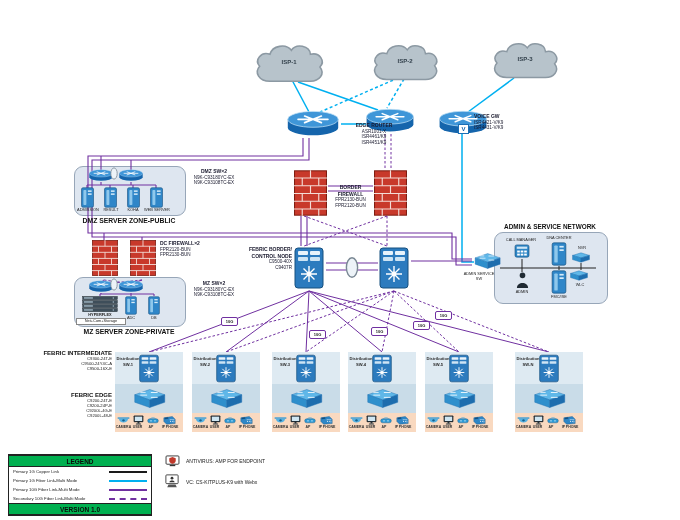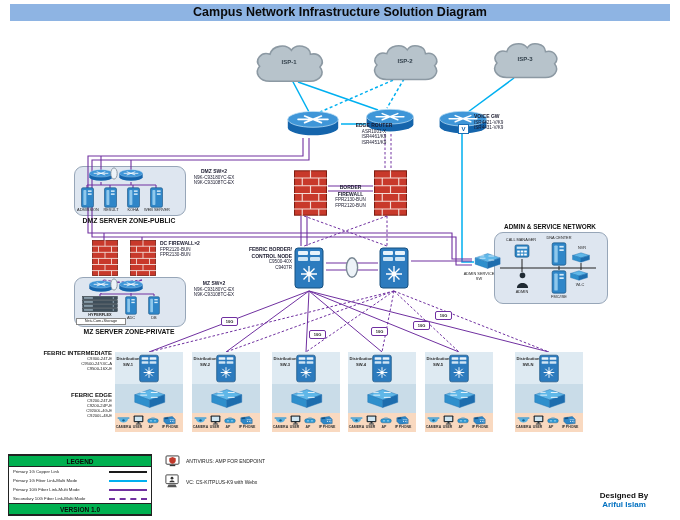--- a/index.html
+++ b/index.html
@@ -171,21 +171,20 @@
         <circle cx="8" cy="4.8" r="1.6" fill="#333"></circle>
         <path d="M5 9.5 c0-2.8 6-2.8 6 0 Z" fill="#333"></path>
         <path d="M4 12 h8 l1.5 3 H2.5 Z" fill="#555"></path>
       </symbol>
       <symbol id="sym-oval" viewBox="0 0 10 16">
         <ellipse cx="5" cy="8" rx="4" ry="7" fill="#EDF3F8" stroke="#7A8894"></ellipse>
       </symbol>
     </defs>
   </svg>
 
-  <div id="titlebar" class="abs">Campus Network Infrastructure Solution Diagram</div>
 
   <div class="abs zonebox" style="left:74px;top:166px;width:110px;height:48px;"></div>
   <div class="abs zonebox" style="left:74px;top:277px;width:110px;height:48px;"></div>
   <div class="abs zonebox" style="left:494px;top:232px;width:112px;height:70px;"></div>
 
   <svg class="abs" style="left:0;top:0;width:680px;height:520px;" viewBox="0 0 680 520">
     <g stroke="#00B0F0" stroke-width="1.5" fill="none">
       <path d="M292 80 L309 112"></path>
       <path d="M298 82 L378 110"></path>
       <path d="M398 78 L320 112" stroke-dasharray="3 2.5"></path>
@@ -651,18 +650,14 @@
 
   <svg class="abs u" style="left:165px;top:455px;" width="15" height="12">
       <use href="#sym-shieldpc"></use>
     </svg>
   <div class="abs note-lbl" style="left:186px;top:458px;">ANTIVIRUS: AMP FOR ENDPOINT</div>
   <svg class="abs u" style="left:165px;top:474px;" width="14" height="14">
       <use href="#sym-vc"></use>
     </svg>
   <div class="abs note-lbl" style="left:186px;top:479px;">VC: CS-KITPLUS-K9 with Webx</div>
 
-  <div id="credit" class="abs">
-    <div class="d1">Designed By</div>
-    <div class="d2">Ariful Islam</div>
-  </div>
 
 </div>
 
 </body></html>

